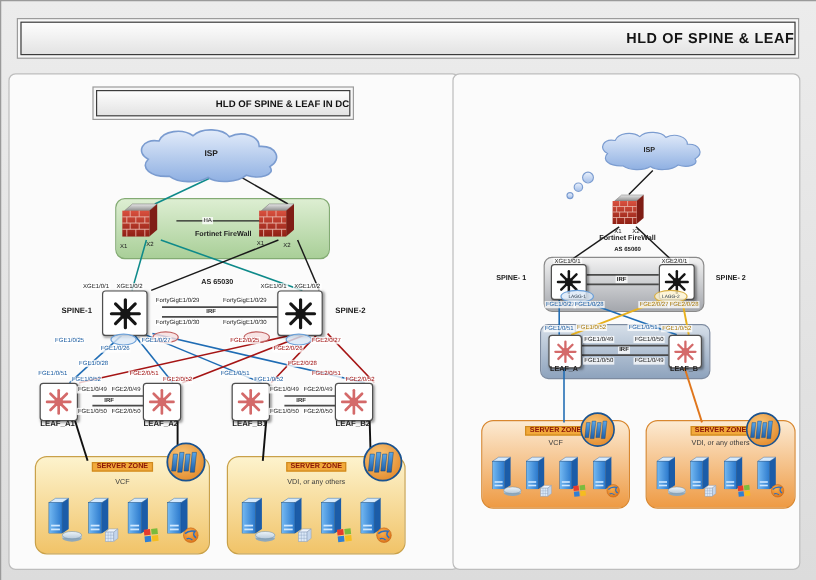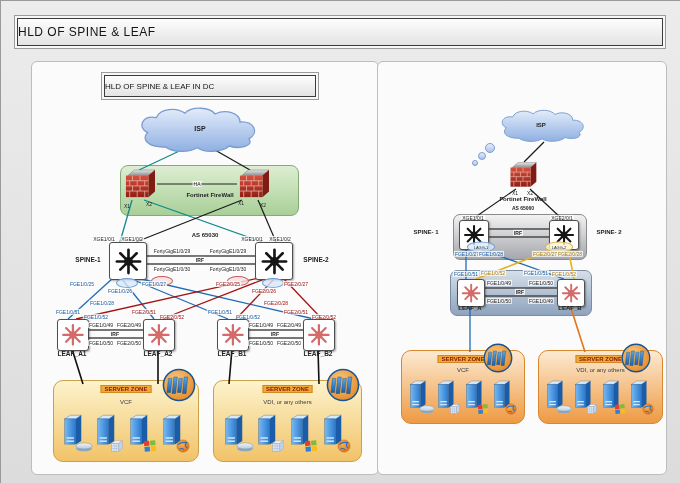--- a/index.html
+++ b/index.html
@@ -1,22 +1,22 @@
 <!DOCTYPE html>
 <html style="--teal: #0e8a8a; --black: #1a1a1a; --blue: #1f6cb4; --red: #a51414; --yellow: #e7b01e; --orange: #e0761c;"><head>
 <meta charset="utf-8">
 <style>
   html,body{margin:0;padding:0;background:#cfcfcf;font-family:"Liberation Sans",sans-serif;}
   #root{position:relative;width:680px;height:483px;background:linear-gradient(#ececec,#dcdcdc);border:1px solid #9a9a9a;overflow:hidden;}
-  .hbox{position:absolute;display:flex;align-items:center;justify-content:flex-start;
+  .hbox{position:absolute;display:flex;align-items:center;justify-content:flex-end;
         background:linear-gradient(#fdfdfd,#e3e3e3);border:1.5px solid #3c3c3c;
-        box-shadow:0 0 0 2px #f7f7f7,0 0 0 3px #9b9b9b;color:#141414;font-weight:normal;}
+        box-shadow:0 0 0 2px #f7f7f7,0 0 0 3px #9b9b9b;color:#141414;font-weight:bold;}
   .title-bar{left:16px;top:17px;width:644px;height:26px;font-size:12px;letter-spacing:.5px;}
   .panel{position:absolute;top:60px;background:#fbfbfb;border:1px solid #bdbdbd;border-radius:6px;overflow:hidden;}
-  #dc{left:30px;width:346px;height:412px;}
+  #dc{left:6px;width:346px;height:412px;padding-left:28px;}
   #dr{left:376px;width:288px;height:412px;}
   .wires{position:absolute;left:0;top:0;width:100%;height:100%;pointer-events:none;}
   .ln-teal{stroke:var(--teal,#0e8a8a);stroke-width:1.3;}
   .ln-black{stroke:var(--black,#1a1a1a);stroke-width:1.2;}
   .ln-blue{stroke:var(--blue,#1f6cb4);stroke-width:1.3;}
   .ln-red{stroke:var(--red,#a51414);stroke-width:1.3;}
   .ln-yellow{stroke:var(--yellow,#e7b01e);stroke-width:1.6;}
   .ln-orange{stroke:var(--orange,#e0761c);stroke-width:1.6;}
   .ln-irf{stroke:#4a4a4a;stroke-width:1.4;}
   .ln-ha{stroke:#222;stroke-width:1;}

